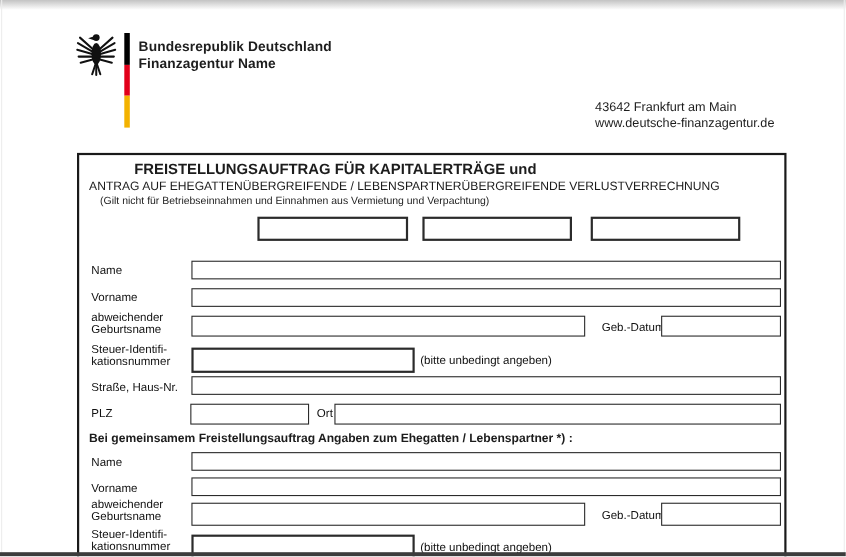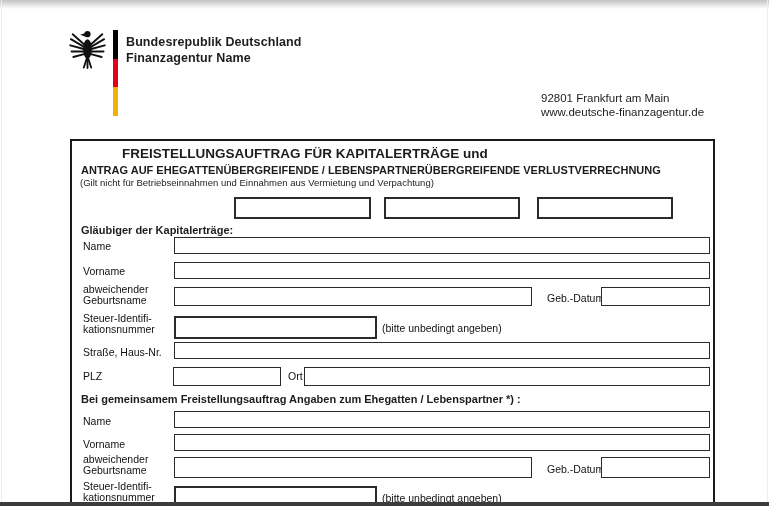--- a/index.html
+++ b/index.html
@@ -41,22 +41,22 @@
   }
 
   
   .formbox {
     position: absolute; left: 70px; top: 139px; width: 645px; height: 400px;
     border: 2px solid #1a1a1a; background: #ffffff;
   }
   .fb { position: absolute; }
 
   .form-title    { left: 9px; top: 5px;  font-size: 13.5px; font-weight: bold; white-space: nowrap; margin-left: 41px; }
-  .form-subtitle { left: 9px; top: 23px; font-size: 11px;   font-weight: bold; white-space: nowrap; }
-  .form-note     { left: 8px; top: 36px; font-size: 9.5px;  white-space: nowrap; }
+  .form-subtitle { left: 9px; top: 23px; font-size: 11px;   font-weight: normal; white-space: nowrap; }
+  .form-note     { left: 19px; top: 36px; font-size: 9.5px;  white-space: nowrap; }
 
   .lbl  { font-size: 10.5px; color: #111; white-space: nowrap; }
   .lbl2 { font-size: 10.5px; color: #111; line-height: 11px; white-space: nowrap; }
   .sect { font-size: 11px; font-weight: bold; white-space: nowrap; }
 
   .ibox {
     border: 1.5px solid #2b2b2b; background: #ffffff;
     font-size: 11px; padding: 1px 3px; overflow: hidden;
   }
   .ibox-thick { border-width: 2px; }
@@ -97,35 +97,34 @@
     <div class="flag-seg" style="background: rgb(226, 0, 26);"></div>
     <div class="flag-seg" style="background: rgb(243, 178, 0);"></div>
   </div>
 
   <div class="org-name">
     <div>Bundesrepublik Deutschland</div>
     <div>Finanzagentur Name</div>
   </div>
 
   <div class="address-block">
-    <div>92801 Frankfurt am Main</div>
+    <div>43642 Frankfurt am Main</div>
     <div>www.deutsche-finanzagentur.de</div>
   </div>
 
   <div class="formbox">
 
     <div class="fb form-title">FREISTELLUNGSAUFTRAG FÜR KAPITALERTRÄGE und</div>
     <div class="fb form-subtitle">ANTRAG AUF EHEGATTENÜBERGREIFENDE / LEBENSPARTNERÜBERGREIFENDE VERLUSTVERRECHNUNG</div>
     <div class="fb form-note">(Gilt nicht für Betriebseinnahmen und Einnahmen aus Vermietung und Verpachtung)</div>
 
     <div class="fb ibox ibox-thick" style="left:162px; top:56px; width:137px; height:22px;"></div>
     <div class="fb ibox ibox-thick" style="left:312px; top:56px; width:136px; height:22px;"></div>
     <div class="fb ibox ibox-thick" style="left:465px; top:56px; width:136px; height:22px;"></div>
 
-    <div class="fb sect" style="left:9px; top:83px;">Gläubiger der Kapitalerträge:</div>
 
     <div class="fb lbl" style="left:11px; top:99px;">Name</div>
     <div class="fb ibox" style="left:102px; top:96px; width:536px; height:17px;"></div>
 
     <div class="fb lbl" style="left:11px; top:124px;">Vorname</div>
     <div class="fb ibox" style="left:102px; top:121px; width:536px; height:17px;"></div>
 
     <div class="fb lbl2" style="left:11px; top:143px;">
       <div>abweichender</div>
       <div>Geburtsname</div>

